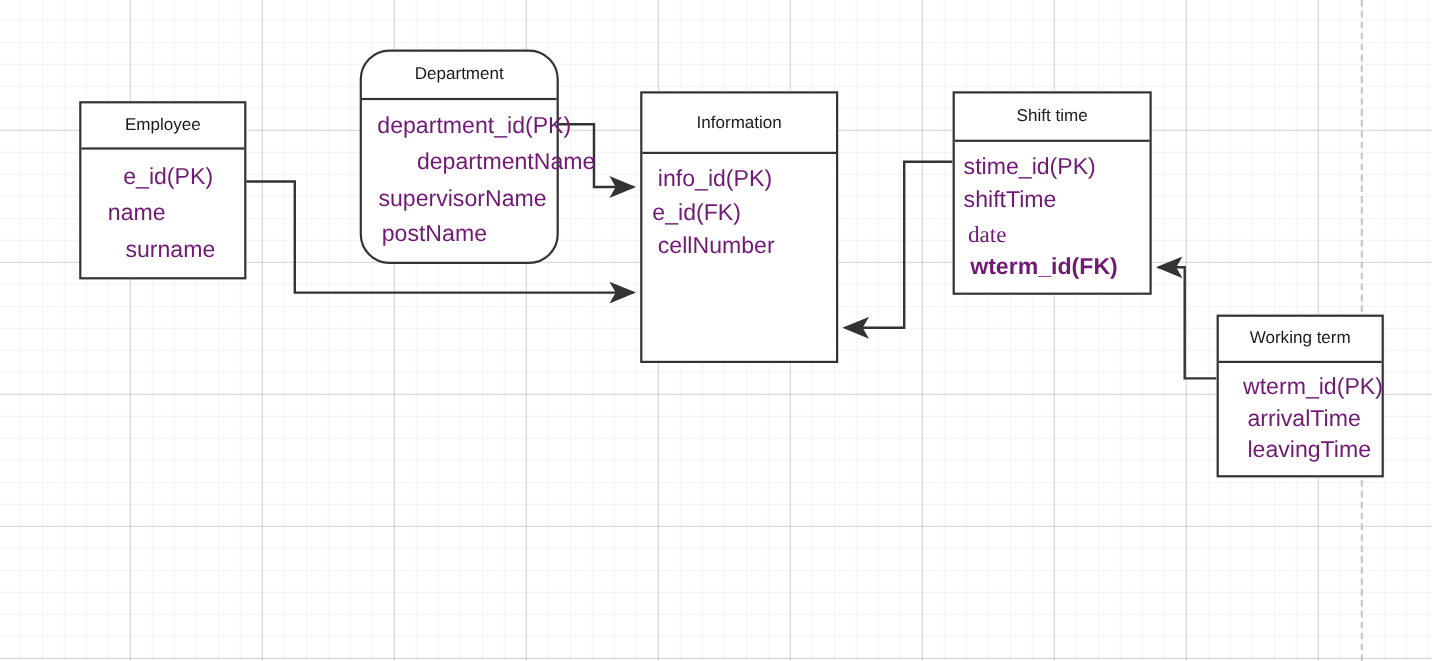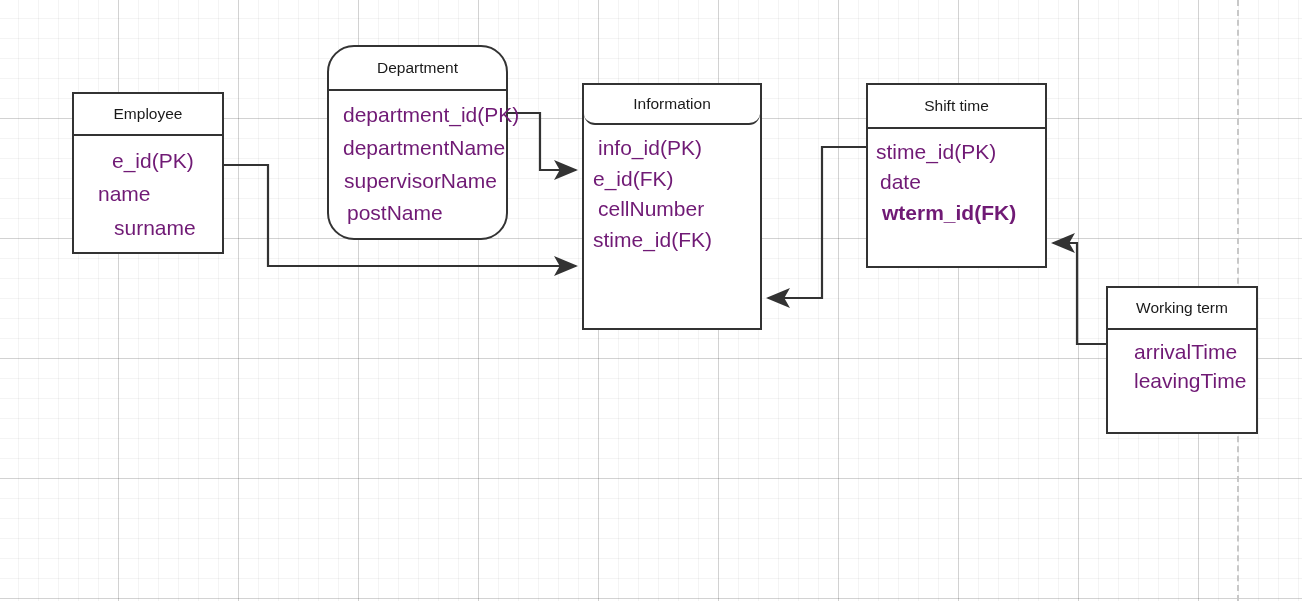--- a/index.html
+++ b/index.html
@@ -102,44 +102,45 @@
         <div class="entity-body" style="height: 116px;">
           <div class="attr" style="height: 33.3333px; line-height: 33.3333px; padding-left: 38px;">e_id(PK)</div>
           <div class="attr" style="height: 33.3333px; line-height: 33.3333px; padding-left: 24px;">name</div>
           <div class="attr" style="height: 33.3333px; line-height: 33.3333px; padding-left: 40px;">surname</div>
         </div>
       </div>
       <div class="entity" style="left: 327px; top: 45px; width: 181px; height: 195px; border-radius: 27px;">
         <div class="entity-title" style="height: 44px;">Department</div>
         <div class="entity-body" style="height: 147px;">
           <div class="attr" style="height: 32.75px; line-height: 32.75px; padding-left: 14px;">department_id(PK)</div>
-          <div class="attr" style="height: 32.75px; line-height: 32.75px; padding-left: 14px;">departmentName</div>
+          <div class="attr" style="height: 32.75px; line-height: 32.75px; padding-left: 14px; margin-left: 36px;">departmentName</div>
           <div class="attr" style="height: 32.75px; line-height: 32.75px; padding-left: 15px;">supervisorName</div>
           <div class="attr" style="height: 32.75px; line-height: 32.75px; padding-left: 18px;">postName</div>
         </div>
       </div>
       <div class="entity" style="left: 582px; top: 83px; width: 180px; height: 247px;">
-        <div class="entity-title" style="height: 40px; border-radius: 11px;">Information</div>
+        <div class="entity-title" style="height: 55px;">Information</div>
         <div class="entity-body" style="height: 199px; border-radius: 25px;">
           <div class="attr" style="height: 30.5px; line-height: 30.5px; padding-left: 14px;">info_id(PK)</div>
           <div class="attr" style="height: 30.5px; line-height: 30.5px; padding-left: 9px;">e_id(FK)</div>
           <div class="attr" style="height: 30.5px; line-height: 30.5px; padding-left: 14px;">cellNumber</div>
-          <div class="attr" style="height: 30.5px; line-height: 30.5px; padding-left: 9px;">stime_id(FK)</div>
         </div>
       </div>
       <div class="entity" style="left: 866px; top: 83px; width: 181px; height: 185px;">
         <div class="entity-title" style="height: 44px;">Shift time</div>
         <div class="entity-body" style="height: 137px;">
           <div class="attr" style="height: 30.25px; line-height: 30.25px; padding-left: 8px;">stime_id(PK)</div>
-          <div class="attr" style="height: 30.25px; line-height: 30.25px; padding-left: 12px;">date</div>
+          <div class="attr" style="height: 30.25px; line-height: 30.25px; padding-left: 8px;">shiftTime</div>
+          <div class="attr" style="height: 30.25px; line-height: 30.25px; padding-left: 12px; font-family: Liberation Serif, serif;">date</div>
           <div class="attr" style="height: 30.25px; line-height: 30.25px; padding-left: 14px; font-weight: bold;">wterm_id(FK)</div>
         </div>
       </div>
       <div class="entity" style="left: 1106px; top: 286px; width: 152px; height: 148px;">
         <div class="entity-title" style="height: 42px;">Working term</div>
         <div class="entity-body" style="height: 102px;">
+          <div class="attr" style="height: 28.6667px; line-height: 28.6667px; padding-left: 22px;">wterm_id(PK)</div>
           <div class="attr" style="height: 28.6667px; line-height: 28.6667px; padding-left: 26px;">arrivalTime</div>
           <div class="attr" style="height: 28.6667px; line-height: 28.6667px; padding-left: 26px;">leavingTime</div>
         </div>
       </div>
     </div>
 
 </div>
 
 </body></html>

